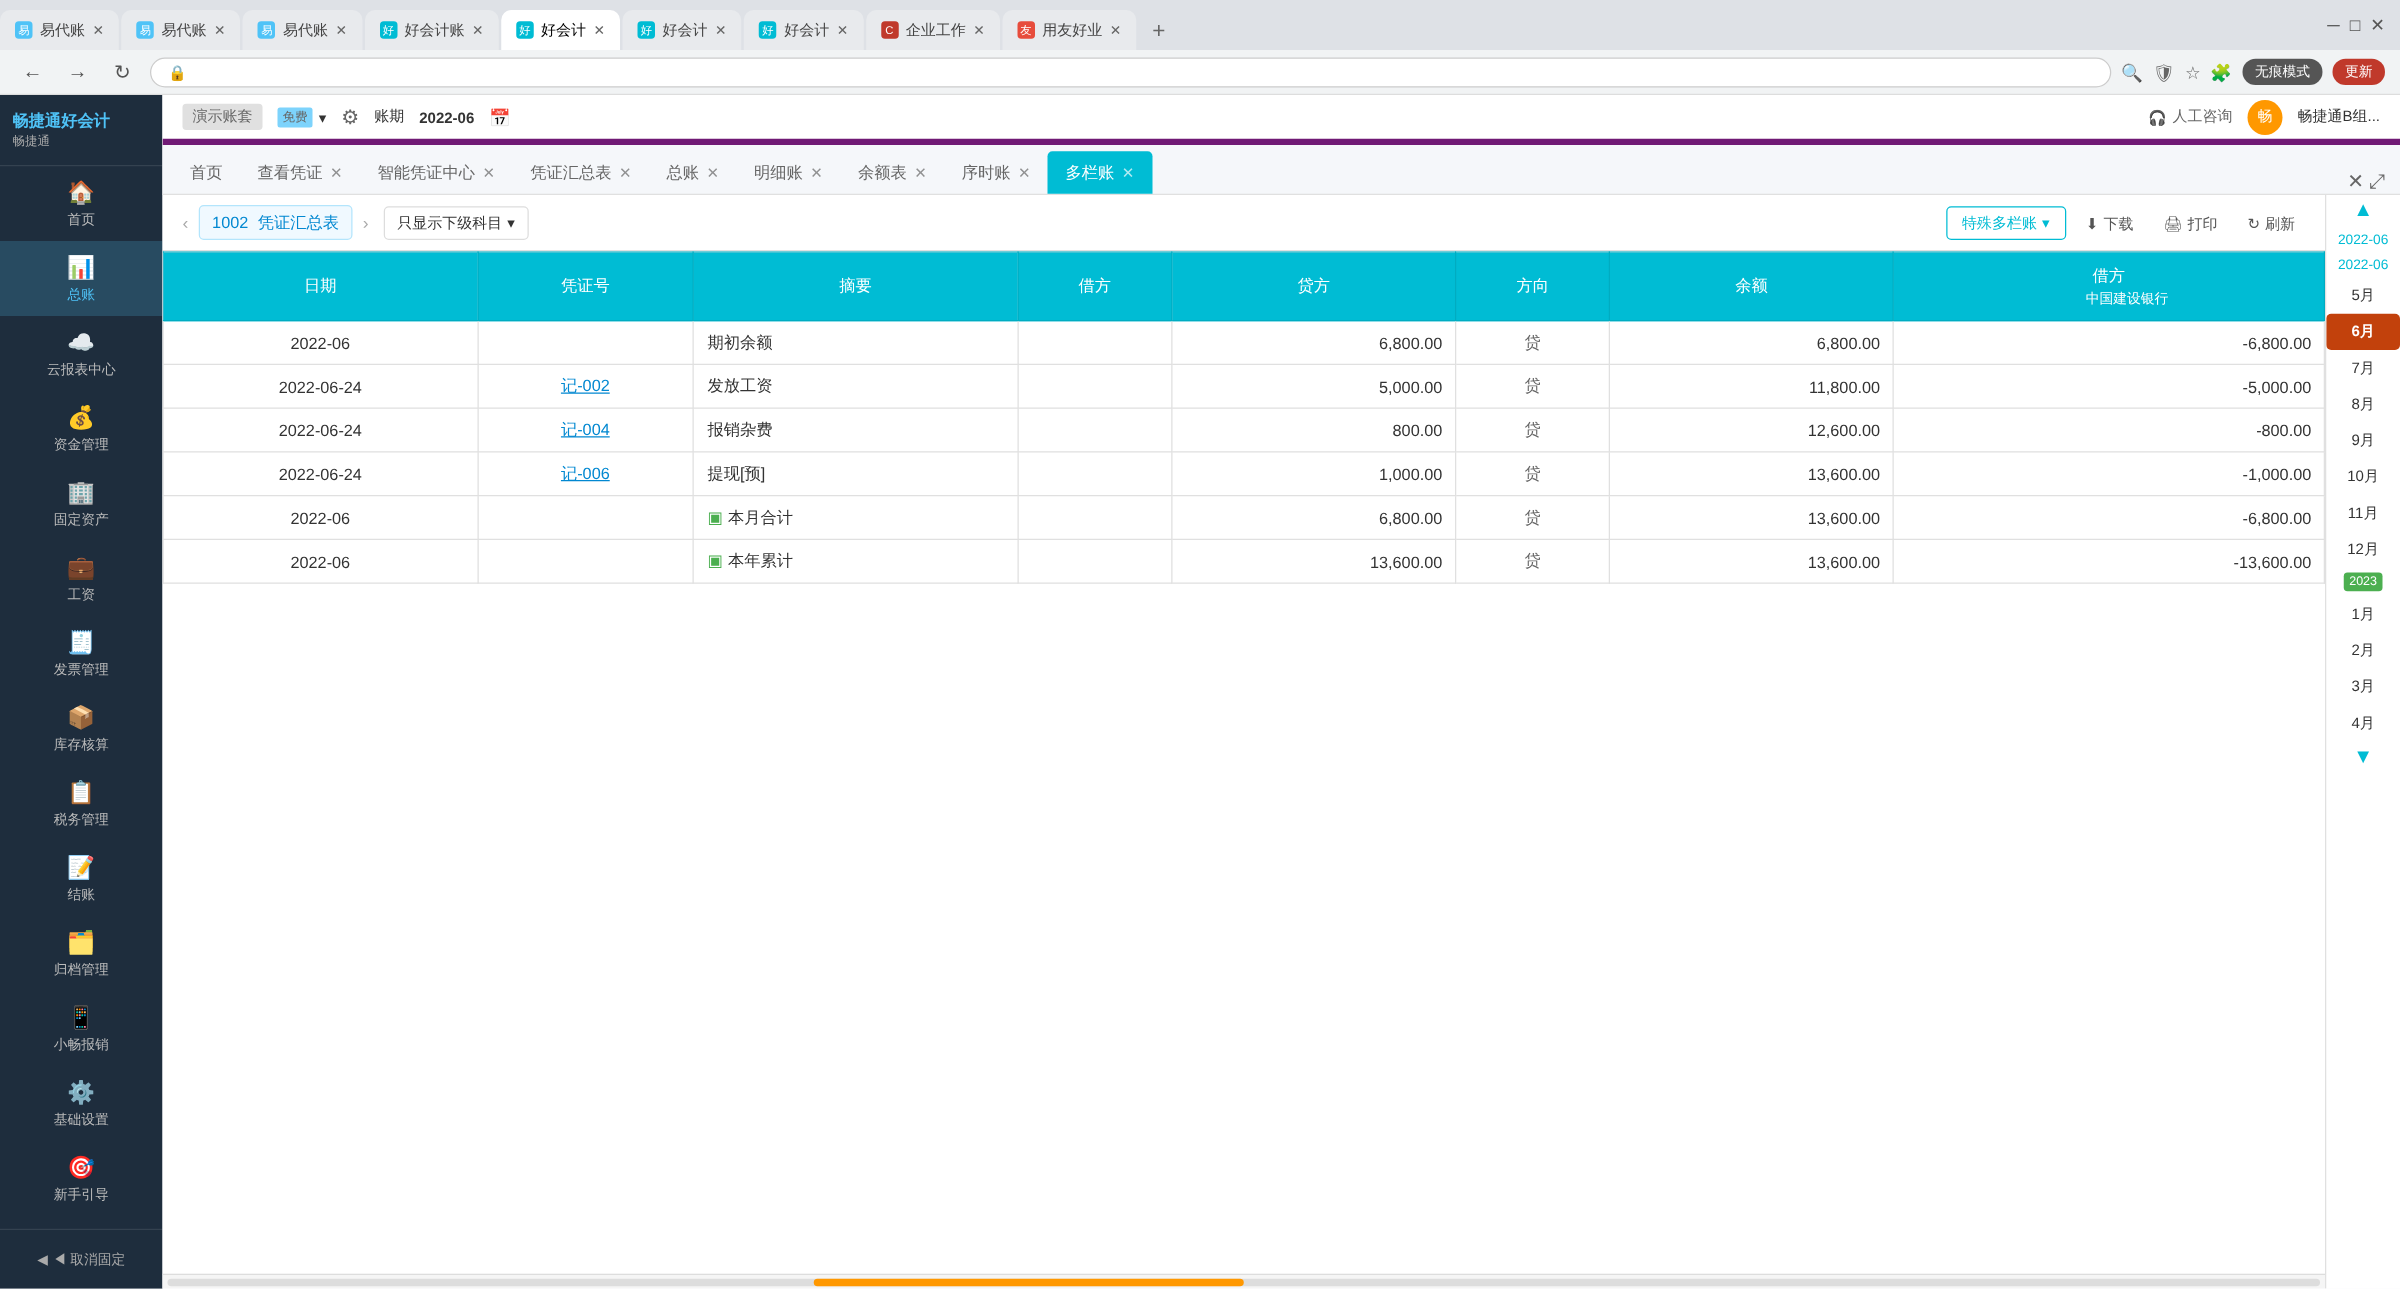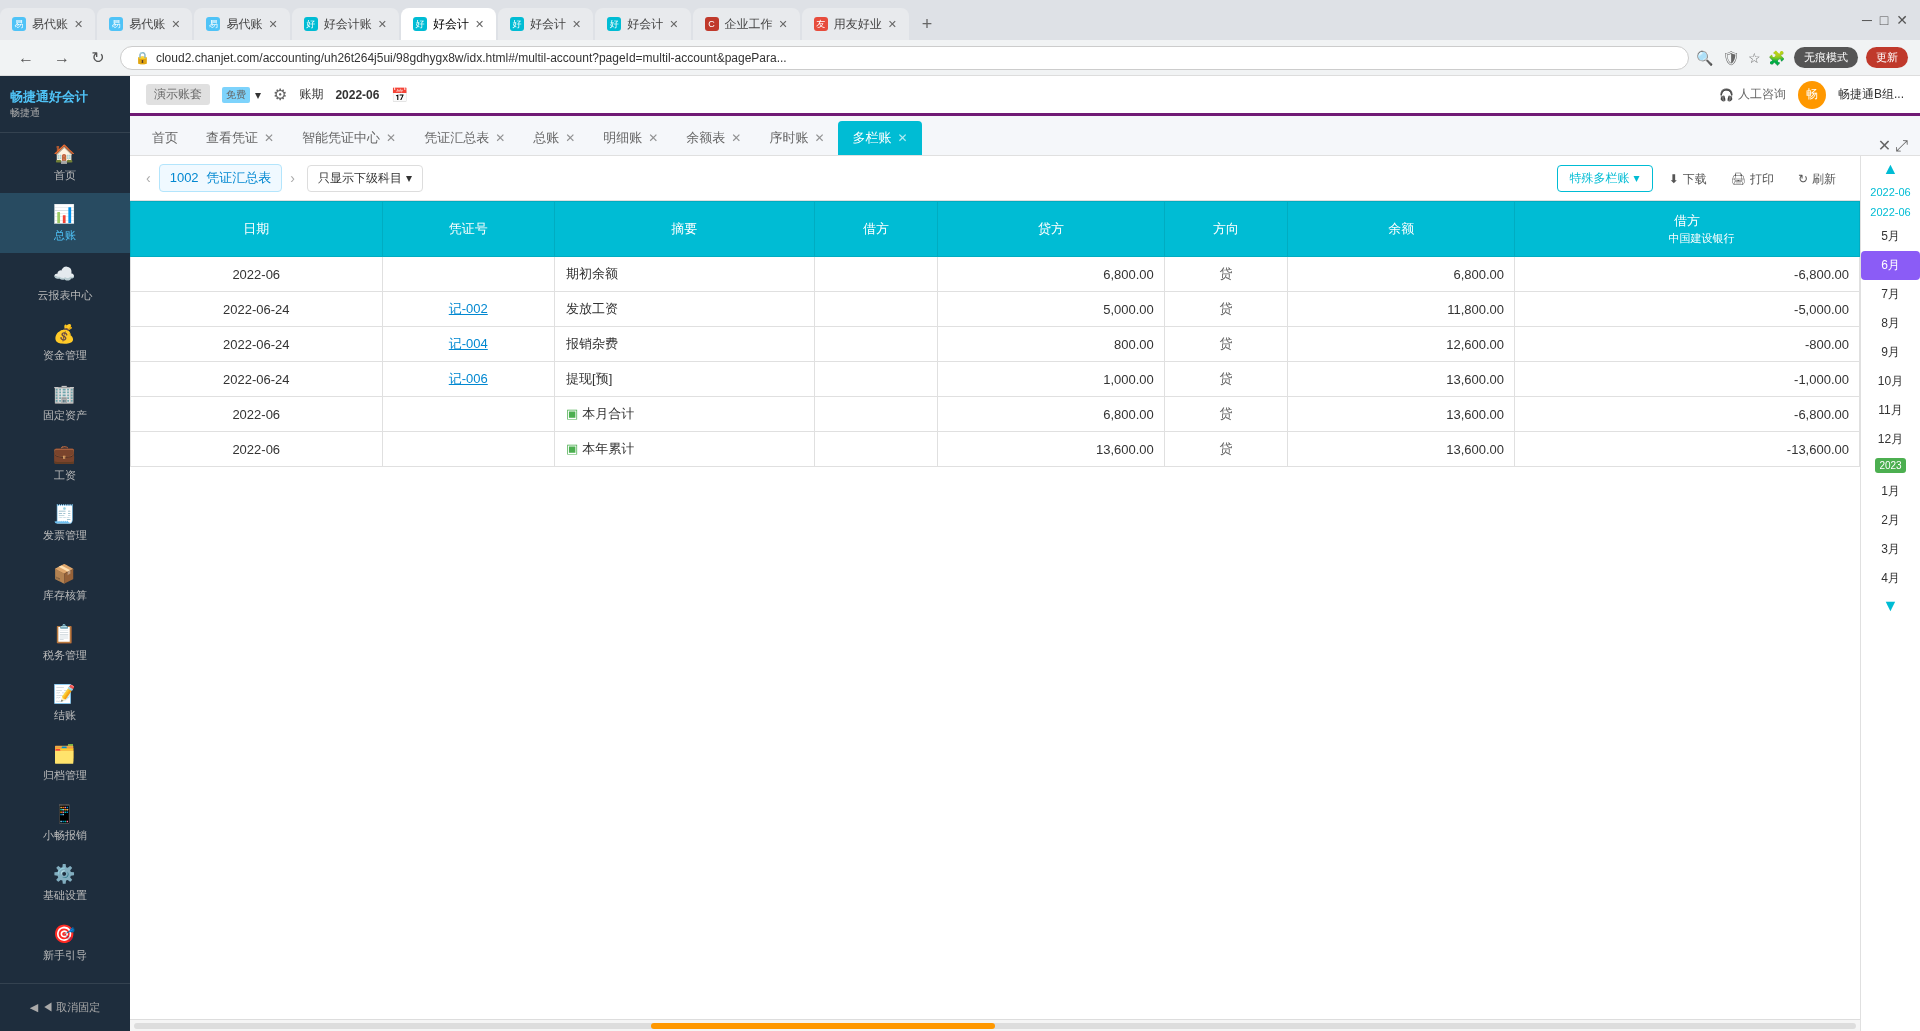--- a/index.html
+++ b/index.html
@@ -36,21 +36,21 @@
     .sidebar-item { display: flex; flex-direction: column; align-items: center; padding: 10px 5px; cursor: pointer; color: #bbb; font-size: 11px; gap: 3px; }
     .sidebar-item.active { background: rgba(79,195,247,0.2); color: #4fc3f7; }
     .sidebar-item-icon { font-size: 18px; }
     .sidebar-bottom { padding: 10px 5px; border-top: 1px solid rgba(255,255,255,0.1); }
     .sidebar-bottom-item { display: flex; align-items: center; justify-content: center; gap: 4px; padding: 6px; color: #aaa; font-size: 11px; cursor: pointer; }
 
     
     .main-content { flex: 1; display: flex; flex-direction: column; background: #fff; overflow: hidden; }
 
     
-    .top-toolbar { height: 40px; background: #fff; border-bottom: 3px solid #701a75; display: flex; align-items: center; padding: 0 16px; gap: 12px; }
+    .top-toolbar { height: 40px; background: #fff; border-bottom: 5px solid #701a75; display: flex; align-items: center; padding: 0 16px; gap: 12px; }
     .account-label { background: #e0e0e0; color: #666; padding: 2px 8px; border-radius: 3px; font-size: 12px; }
     .account-select { font-size: 12px; color: #333; cursor: pointer; display: flex; align-items: center; gap: 3px; }
     .settings-icon { font-size: 16px; color: #666; cursor: pointer; }
     .period-label { font-size: 12px; color: #333; }
     .period-value { font-size: 12px; color: #333; font-weight: bold; }
     .top-toolbar-right { margin-left: auto; display: flex; align-items: center; gap: 12px; }
     .service-btn { display: flex; align-items: center; gap: 4px; font-size: 12px; color: #666; cursor: pointer; }
     .user-avatar { width: 28px; height: 28px; border-radius: 50%; background: #ff9800; display: flex; align-items: center; justify-content: center; color: #fff; font-size: 12px; }
     .user-name { font-size: 12px; color: #333; }
 
@@ -87,21 +87,21 @@
     .ledger-table tbody tr td.text-left { text-align: left; padding-left: 11px; }
     .voucher-link { color: #0288d1; cursor: pointer; text-decoration: underline; }
     .direction-badge { color: #666; }
     .summary-icon { color: #4caf50; margin-right: 4px; }
     .amount-negative { color: #e53935; }
 
     
     .right-calendar { width: 60px; background: #fff; border-left: 1px solid #e0e0e0; display: flex; flex-direction: column; align-items: center; overflow-y: auto; }
     .calendar-header { font-size: 11px; color: #666; padding: 4px; text-align: center; }
     .calendar-month { font-size: 12px; color: #333; padding: 6px 4px; cursor: pointer; text-align: center; width: 100%; display: flex; align-items: center; justify-content: center; }
-    .calendar-month.active { background: #8b5cf6; color: #fff; border-radius: 4px; }
+    .calendar-month.active { background: #c2410c; color: #fff; border-radius: 4px; font-weight: bold; }
     .scroll-btn { font-size: 16px; color: #00bcd4; cursor: pointer; padding: 4px; }
 
     .scrollbar-area { height: 12px; background: #f5f5f5; border-top: 1px solid #ddd; display: flex; align-items: center; padding: 0 4px; }
     .scrollbar-track { flex: 1; height: 6px; background: #ddd; border-radius: 3px; position: relative; }
     .scrollbar-thumb { position: absolute; left: 30%; width: 20%; height: 100%; background: #ff9800; border-radius: 3px; }
   </style>
 </head>
 <body>
 
 <div class="browser-chrome">
@@ -160,21 +160,20 @@
     <span class="browser-btn">✕</span>
   </div>
 </div>
 
 <div class="address-bar">
   <span class="nav-btn">←</span>
   <span class="nav-btn">→</span>
   <span class="nav-btn">↻</span>
   <div class="url-bar">
     <span style="font-size:12px;color:#555;margin-right:6px;">🔒</span>
-    <span>cloud2.chanjet.com/accounting/uh26t264j5ui/98gdhygx8w/idx.html#/multil-account?pageId=multil-account&amp;pagePara...</span>
   </div>
   <div class="address-icons">
     <span class="addr-icon">🔍</span>
     <span class="addr-icon">🛡</span>
     <span class="addr-icon">☆</span>
     <span class="addr-icon">🧩</span>
     <span class="no-trace-btn">无痕模式</span>
     <span class="update-btn">更新</span>
   </div>
 </div>

